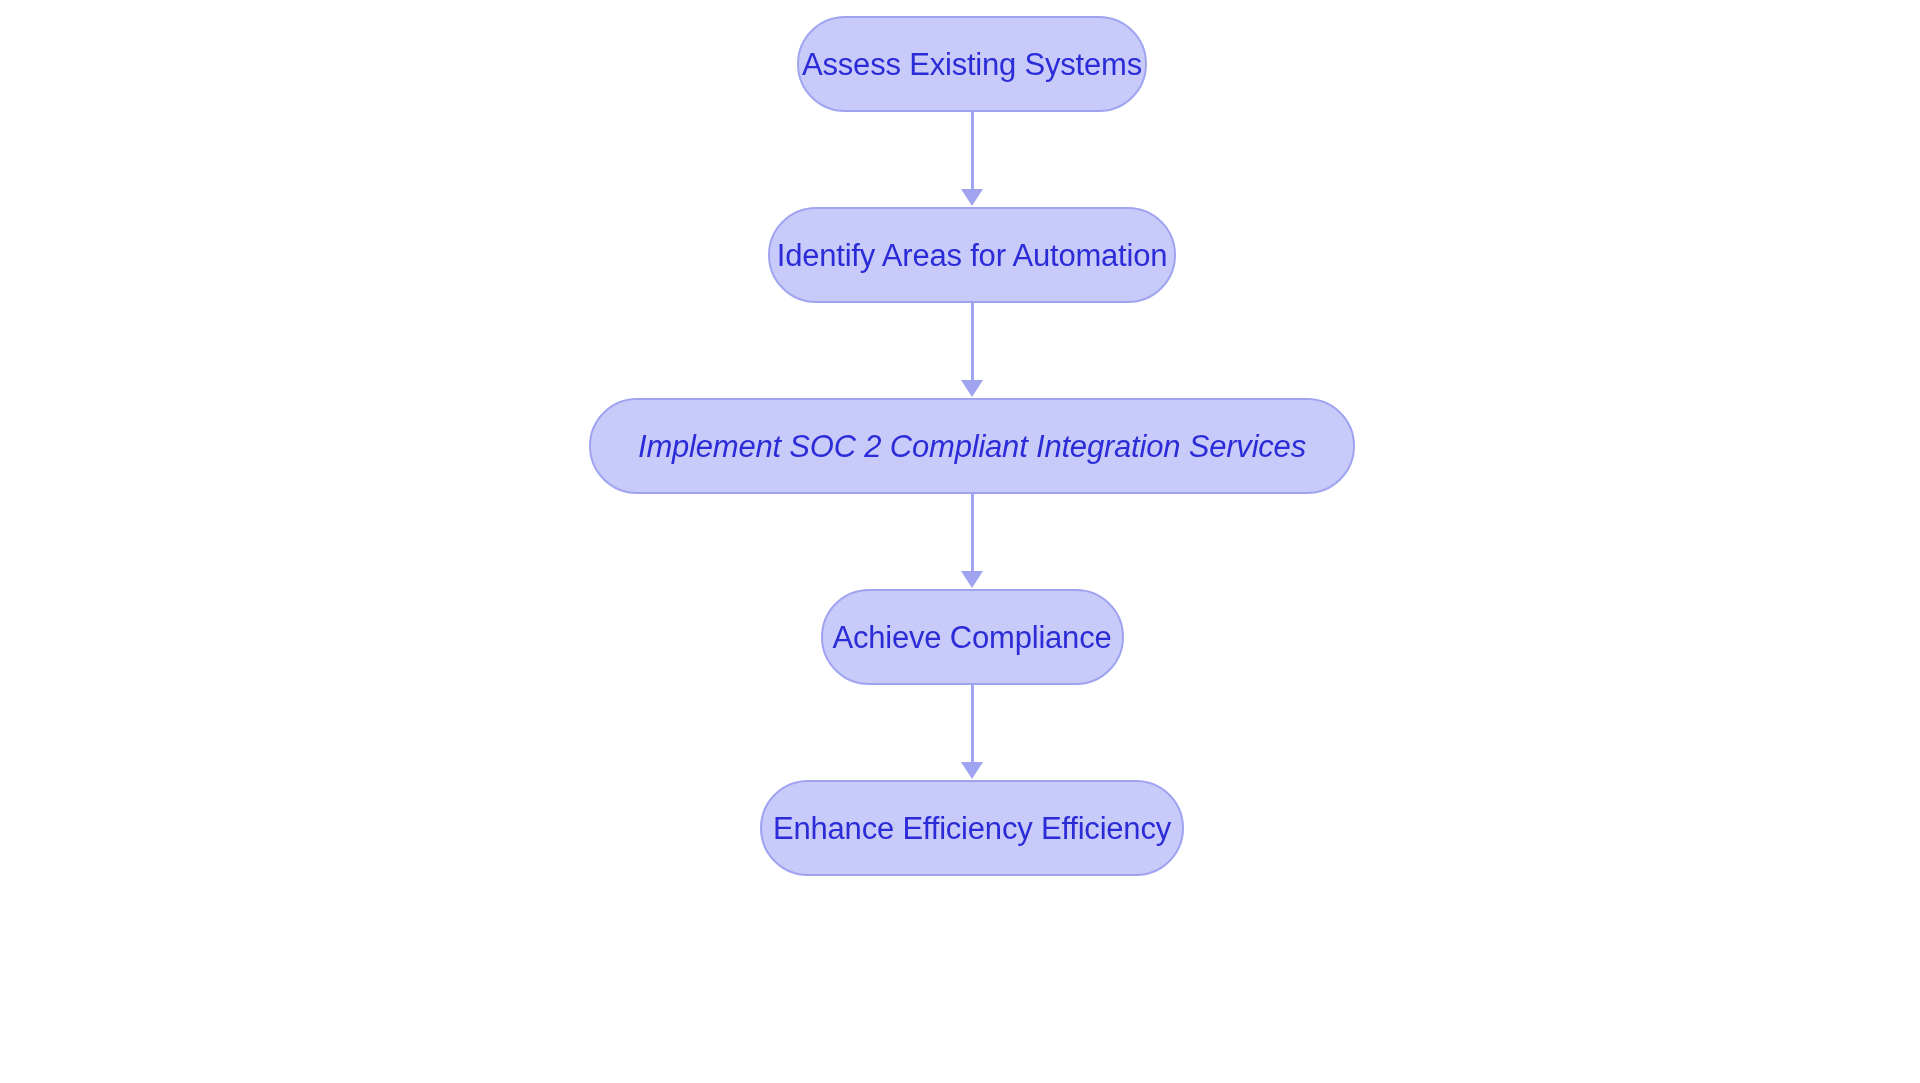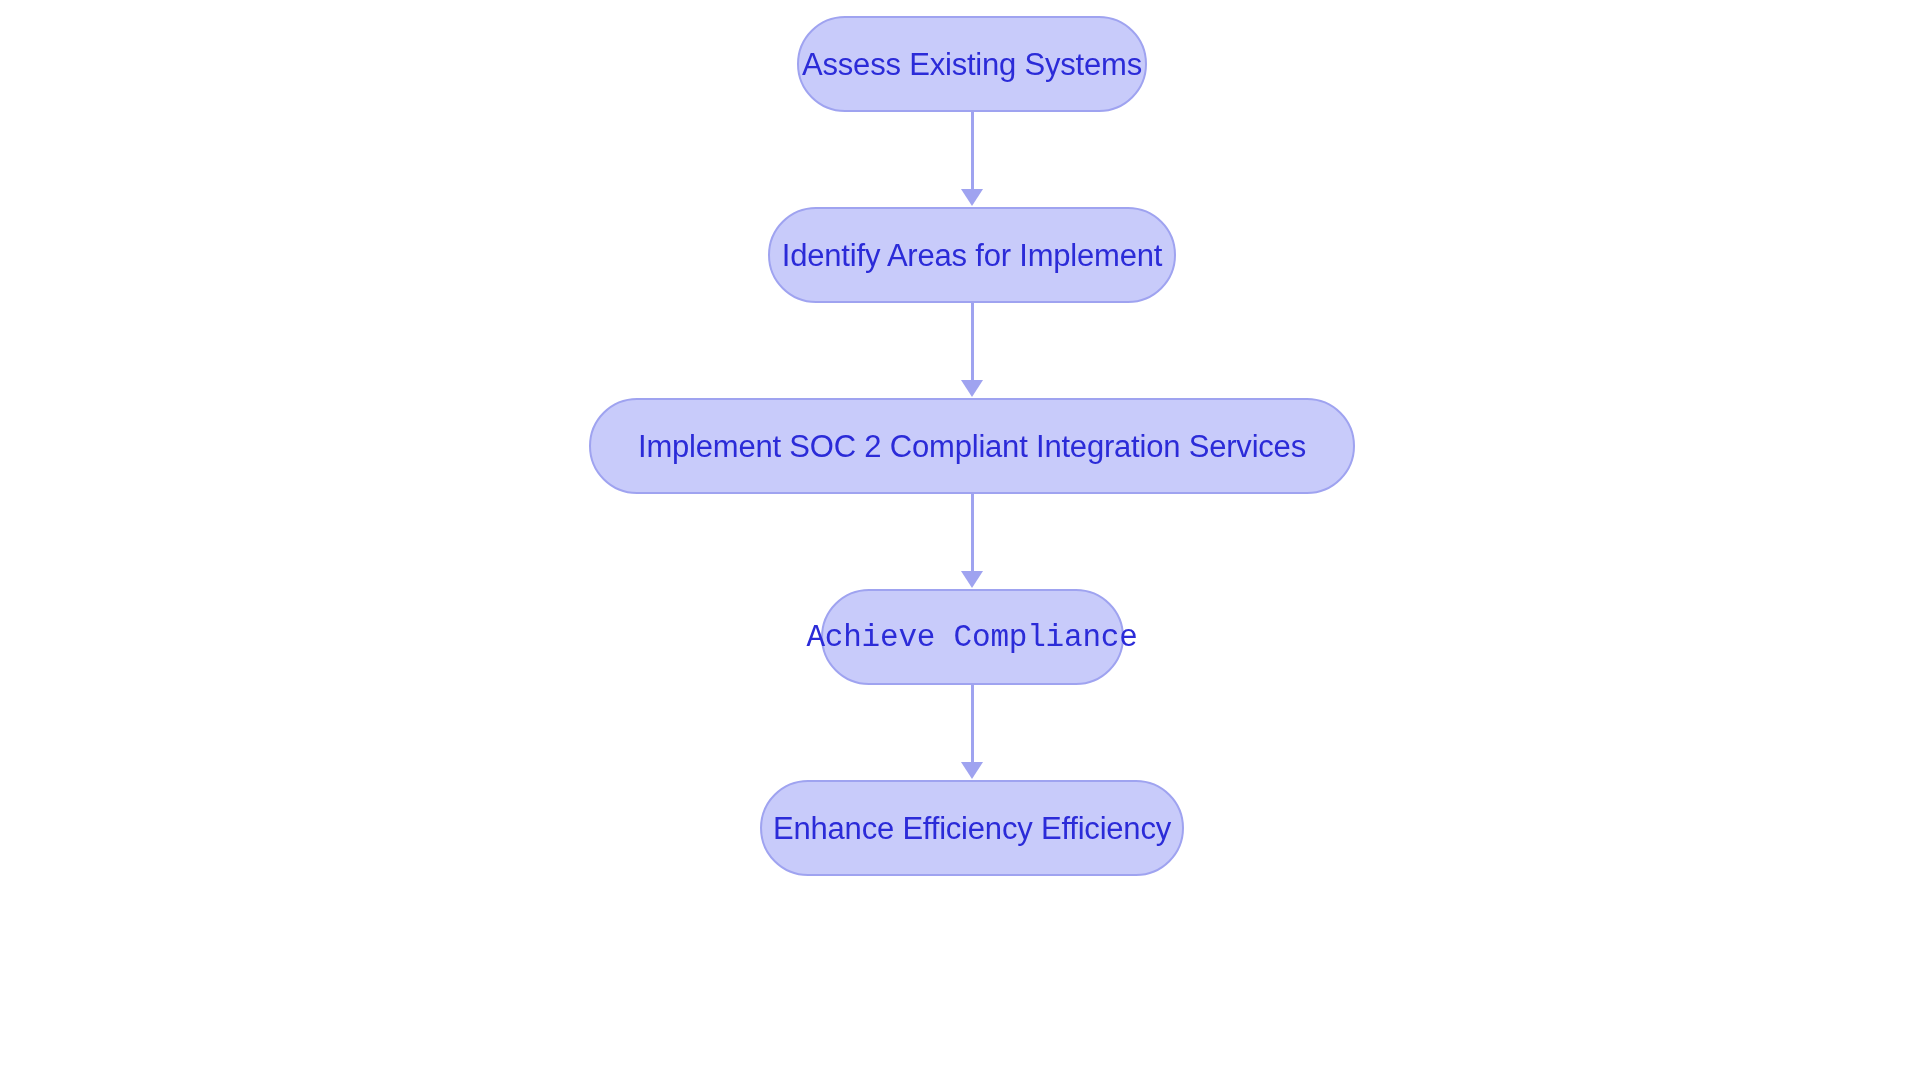--- a/index.html
+++ b/index.html
@@ -55,22 +55,22 @@
     font-weight: 400;
     letter-spacing: -0.2px;
     line-height: 1;
     text-align: center;
     -webkit-font-smoothing: antialiased;
   }
 
   
   .node-w-1 { width: 350px; }
   .node-w-2 { width: 408px; }
-  .node-w-3 { width: 766px; }
-  .node-w-4 { width: 303px; font-family: Liberation Mono, monospace; }
+  .node-w-3 { width: 766px; font-style: italic; }
+  .node-w-4 { width: 303px; }
   .node-w-5 { width: 424px; }
 
   .flow-connector {
     position: relative;
     width: 40px;
     height: 95px;
     display: flex;
     flex-direction: column;
     align-items: center;
     justify-content: flex-start;
@@ -100,21 +100,21 @@
     <div class="flow-node node-w-1">
       <span class="flow-node-label">Assess Existing Systems</span>
     </div>
 
     <div class="flow-connector">
       <div class="connector-line"></div>
       <div class="connector-arrowhead"></div>
     </div>
 
     <div class="flow-node node-w-2">
-      <span class="flow-node-label">Identify Areas for Implement</span>
+      <span class="flow-node-label">Identify Areas for Automation</span>
     </div>
 
     <div class="flow-connector">
       <div class="connector-line"></div>
       <div class="connector-arrowhead"></div>
     </div>
 
     <div class="flow-node node-w-3">
       <span class="flow-node-label">Implement SOC 2 Compliant Integration Services</span>
     </div>

